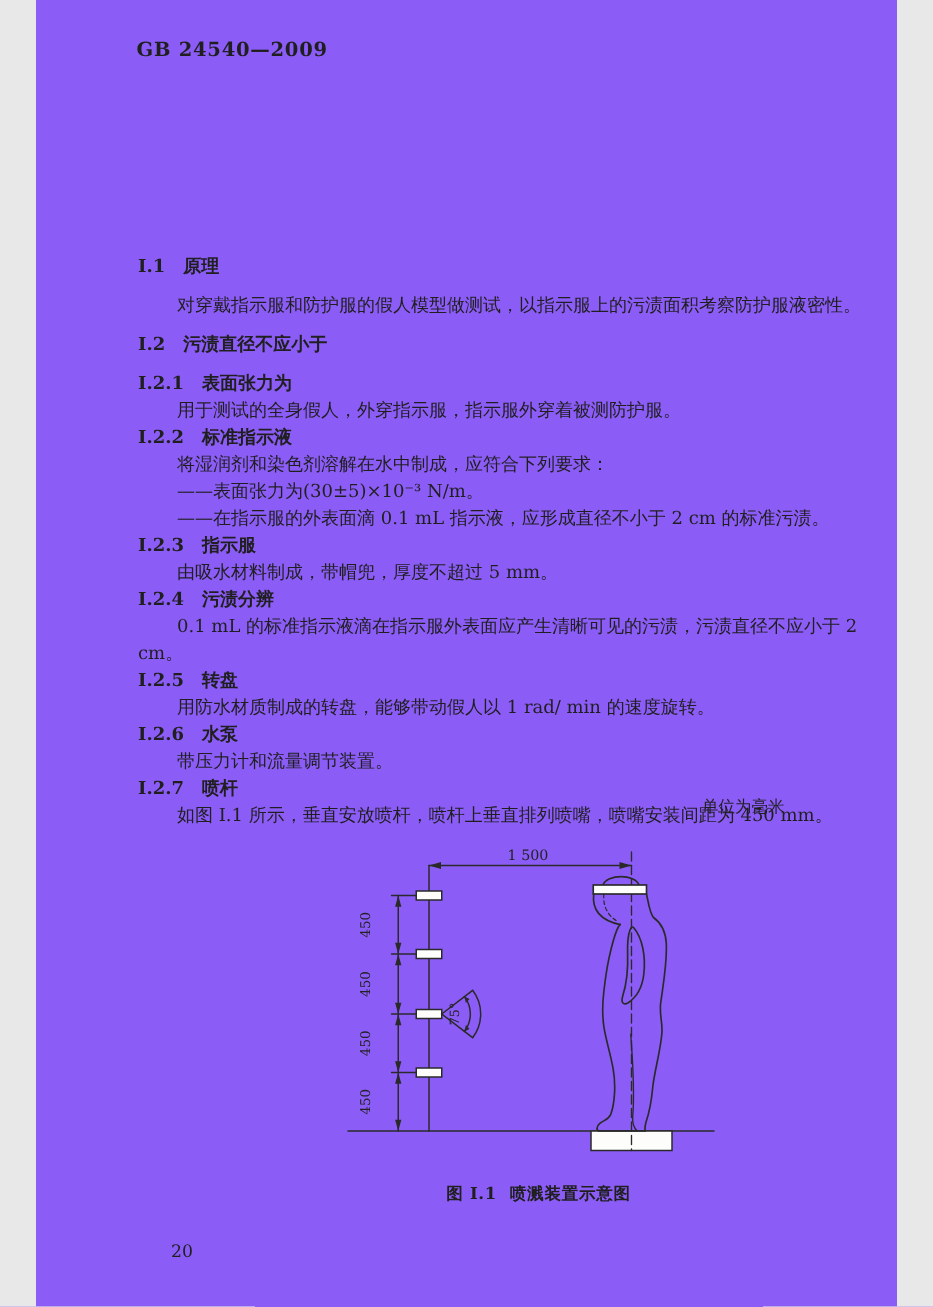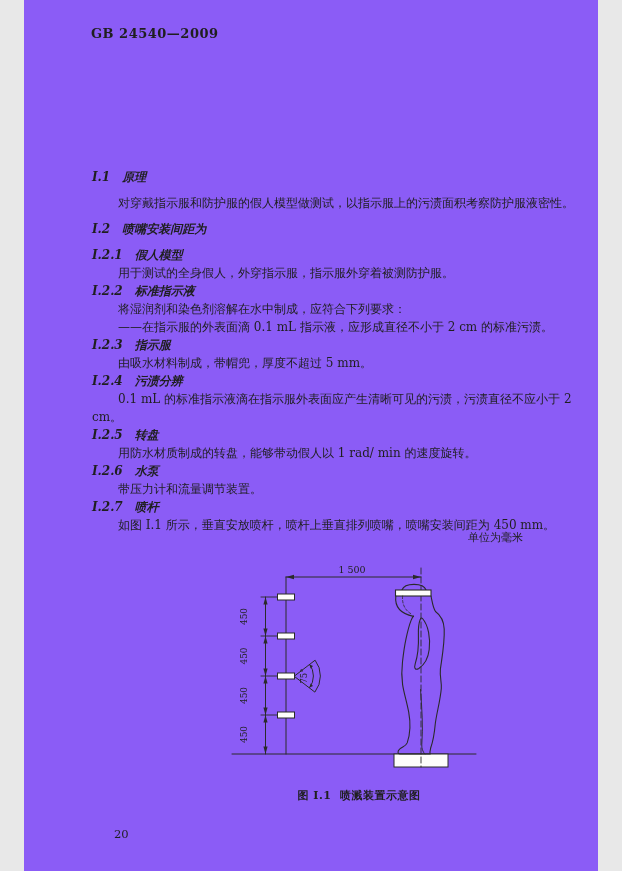--- a/index.html
+++ b/index.html
@@ -16,21 +16,21 @@
     position:absolute;left:48px;top:82px;width:574px;
     text-align:center;font-weight:bold;
   }
   .title-appendix{font-size:13px;line-height:21px;white-space:pre;letter-spacing:1px;}
   .title-note{font-size:12px;line-height:18px;}
   .title-name{font-size:13.5px;line-height:19px;letter-spacing:1px;}
   .content{
     position:absolute;left:68px;top:160px;width:492px;
     font-size:12px;line-height:18px;
   }
-  .content .h{font-weight:bold;font-style:italic;}
+  .content .h{font-weight:bold;}
   .content .h1{margin:8px 0;}
   .content .h2{margin:0;}
   .content .num{display:inline-block;margin-right:12px;white-space:pre;}
   .content .p{text-indent:26px;margin:0;}
   .unit-note{position:absolute;right:75px;top:530px;font-size:11px;}
   .figure-svg{position:absolute;left:200px;top:562px;}
   .fig-caption{
     position:absolute;left:200px;top:788px;width:270px;text-align:center;
     font-weight:bold;font-size:11px;white-space:pre;letter-spacing:.5px;
   }
@@ -41,25 +41,26 @@
 <body>
 
 <div class="page">
 
   <div class="std-no">GB 24540—2009</div>
 
 
   <div class="content">
     <div class="h h1"><span class="num">I.1</span><span>原理</span></div>
     <div class="p">对穿戴指示服和防护服的假人模型做测试，以指示服上的污渍面积考察防护服液密性。</div>
-    <div class="h h1"><span class="num">I.2</span><span>喷嘴安装间距为</span></div>
-    <div class="h h2"><span class="num">I.2.1</span><span>假人模型</span></div>
+    <div class="h h1"><span class="num">I.2</span><span>污渍直径不应小于</span></div>
+    <div class="h h2"><span class="num">I.2.1</span><span>表面张力为</span></div>
     <div class="p">用于测试的全身假人，外穿指示服，指示服外穿着被测防护服。</div>
     <div class="h h2"><span class="num">I.2.2</span><span>标准指示液</span></div>
     <div class="p">将湿润剂和染色剂溶解在水中制成，应符合下列要求：</div>
+    <div class="p">——表面张力为(30±5)×10⁻³ N/m。</div>
     <div class="p">——在指示服的外表面滴 0.1 mL 指示液，应形成直径不小于 2 cm 的标准污渍。</div>
     <div class="h h2"><span class="num">I.2.3</span><span>指示服</span></div>
     <div class="p">由吸水材料制成，带帽兜，厚度不超过 5 mm。</div>
     <div class="h h2"><span class="num">I.2.4</span><span>污渍分辨</span></div>
     <div class="p">0.1 mL 的标准指示液滴在指示服外表面应产生清晰可见的污渍，污渍直径不应小于 2 cm。</div>
     <div class="h h2"><span class="num">I.2.5</span><span>转盘</span></div>
     <div class="p">用防水材质制成的转盘，能够带动假人以 1 rad/ min 的速度旋转。</div>
     <div class="h h2"><span class="num">I.2.6</span><span>水泵</span></div>
     <div class="p">带压力计和流量调节装置。</div>
     <div class="h h2"><span class="num">I.2.7</span><span>喷杆</span></div>

